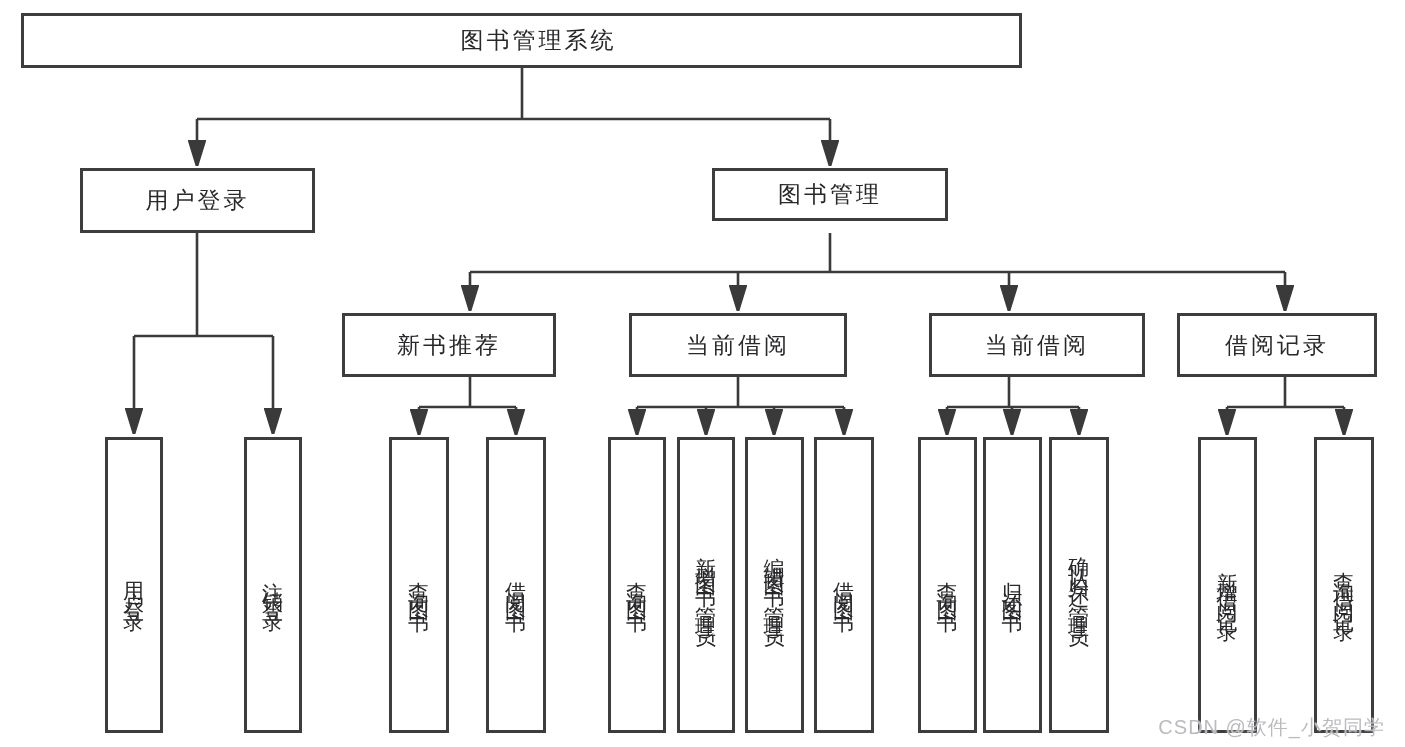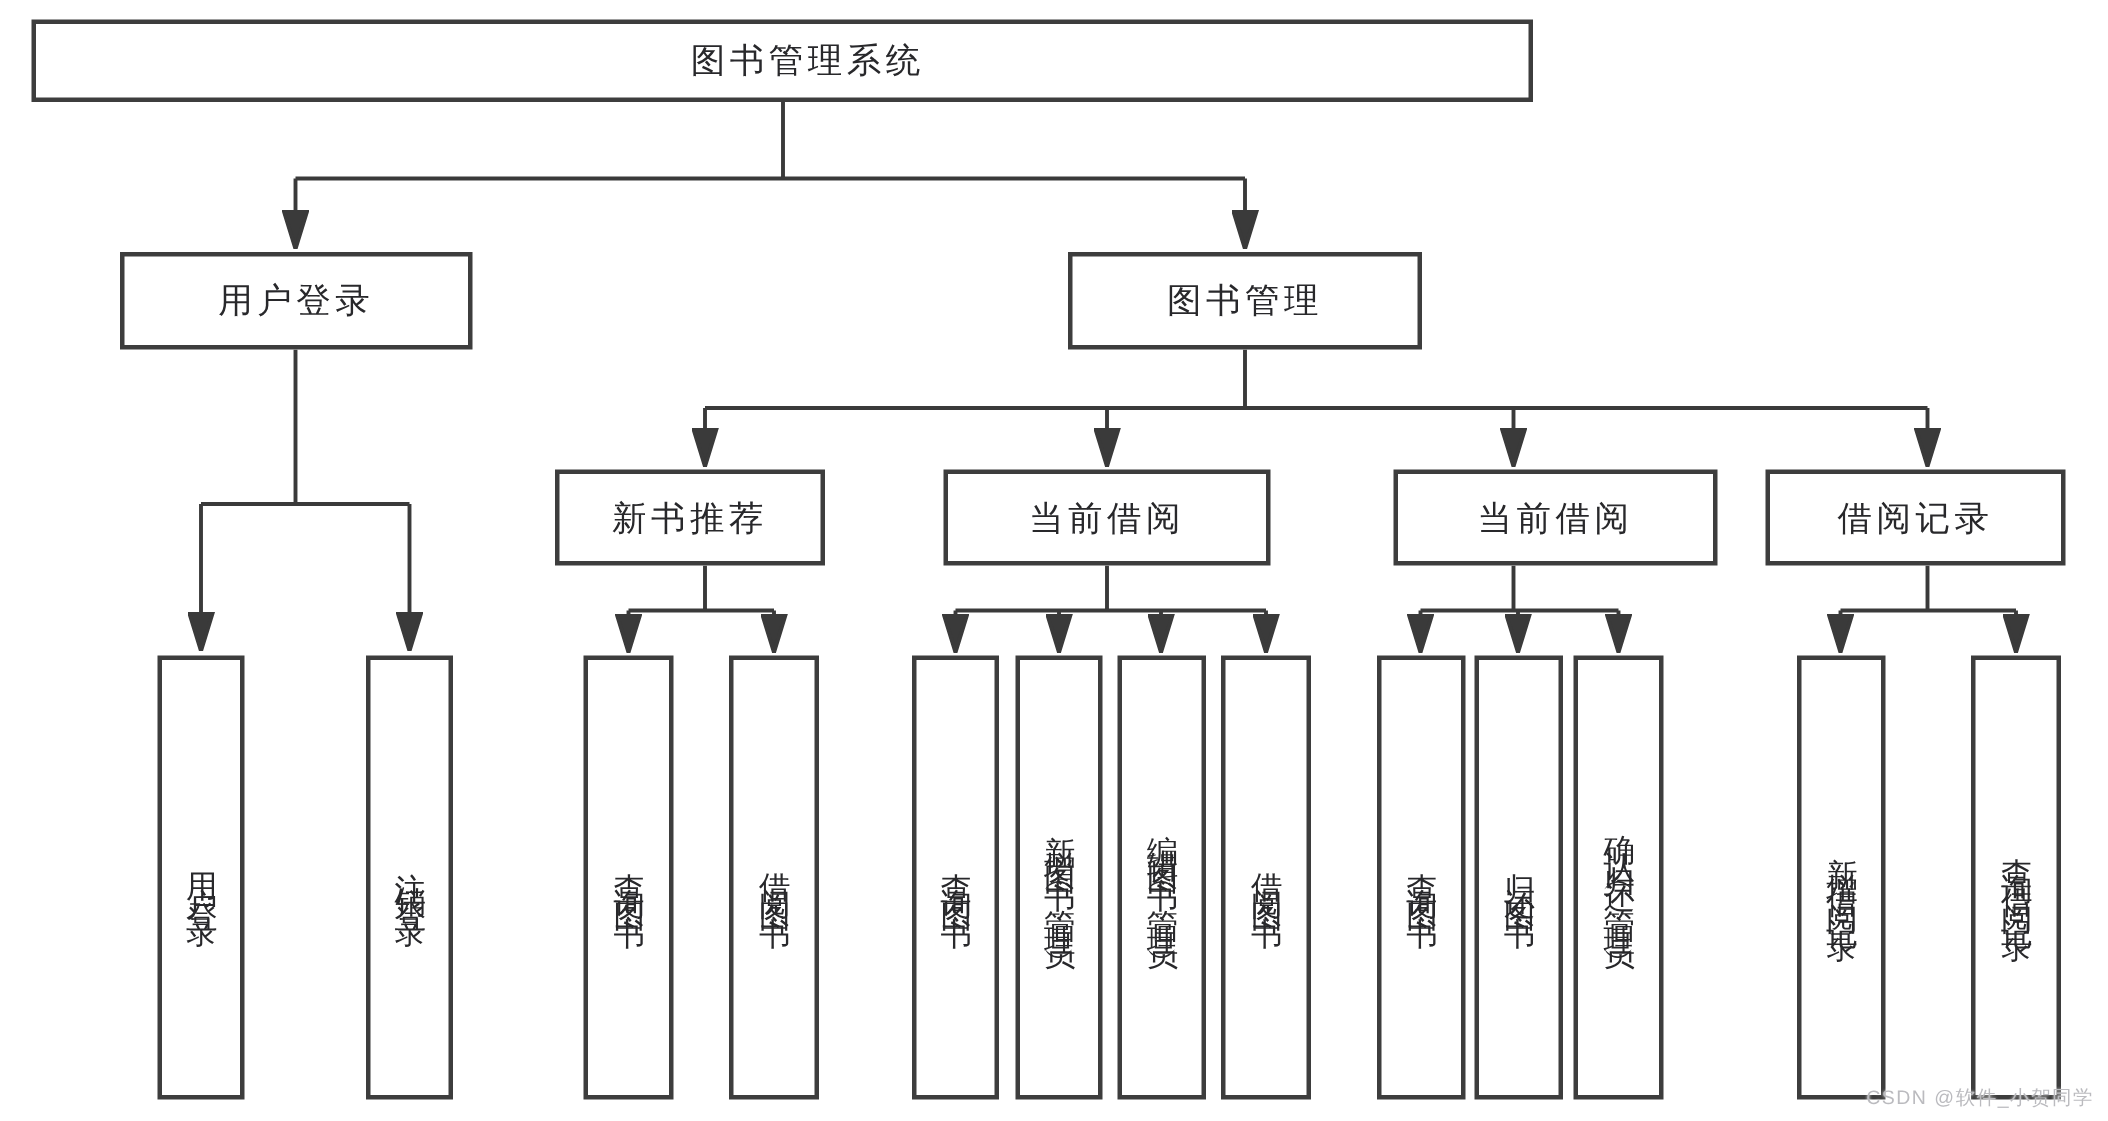--- a/index.html
+++ b/index.html
@@ -30,22 +30,22 @@
   }
   .v > span{
     writing-mode:vertical-rl;
     text-orientation:mixed;
     font-size:21px;
     letter-spacing:10px;
     line-height:1;
   }
   #watermark{
     position:absolute;
-    right:9px;bottom:6px;
-    font-size:13px;
+    right:20px;bottom:6px;
+    font-size:20px;
     color:var(--wm,#bbbbbf);
     text-shadow:0 0 2px #ffffff;
     letter-spacing:1px;
     white-space:nowrap;
   }
 </style>
 </head>
 <body>
 
 <div id="canvas">
@@ -82,23 +82,23 @@
     <path d="M947 407 V434" marker-end="url(#arr)"></path>
     <path d="M1012 407 V434" marker-end="url(#arr)"></path>
     <path d="M1079 407 V434" marker-end="url(#arr)"></path>
     <path d="M1227 407 V434" marker-end="url(#arr)"></path>
     <path d="M1344 407 V434" marker-end="url(#arr)"></path>
   </svg>
 
   <div class="box h" style="left:21px;top:13px;width:1001px;height:55px;padding-left:34px;">图书管理系统</div>
 
   <div class="box h" style="left:80px;top:168px;width:235px;height:65px;">用户登录</div>
-  <div class="box h" style="left:712px;top:168px;width:236px;height:65px;">图书管理</div>
+  <div class="box h" style="left:712px;top:168px;width:236px;height:53px;">图书管理</div>
 
-  <div class="box h" style="left:370px;top:313px;width:180px;height:64px;">新书推荐</div>
+  <div class="box h" style="left:342px;top:313px;width:214px;height:64px;">新书推荐</div>
   <div class="box h" style="left:629px;top:313px;width:218px;height:64px;">当前借阅</div>
   <div class="box h" style="left:929px;top:313px;width:216px;height:64px;">当前借阅</div>
   <div class="box h" style="left:1177px;top:313px;width:200px;height:64px;">借阅记录</div>
 
   <div class="box v" style="left:105px;top:437px;width:58px;height:296px;">
     <span>用户登录</span>
   </div>
   <div class="box v" style="left:244px;top:437px;width:58px;height:296px;">
     <span>注销登录</span>
   </div>

